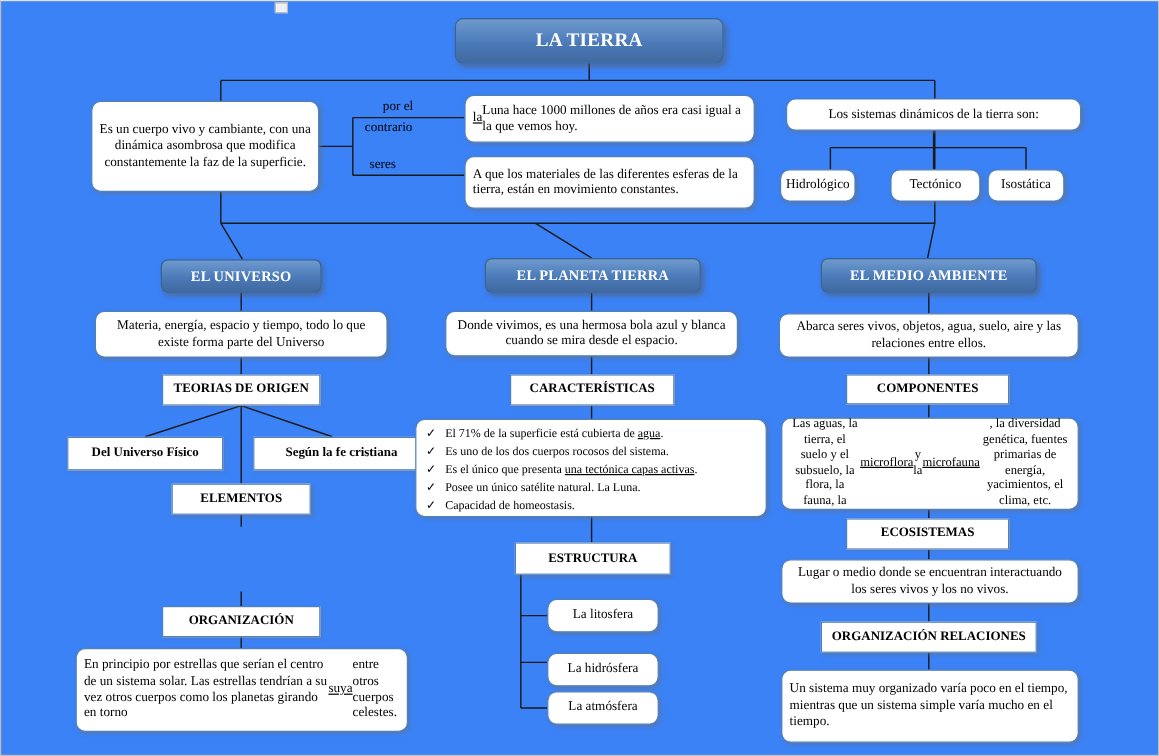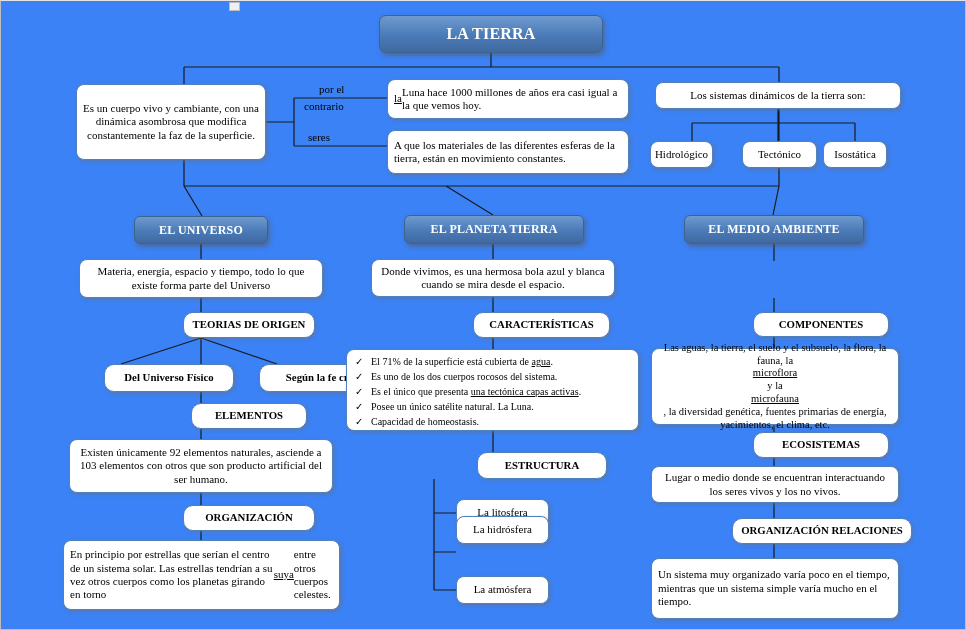--- a/index.html
+++ b/index.html
@@ -11,34 +11,34 @@
   svg.lines{position:absolute;left:0;top:0;z-index:1;pointer-events:none;}
   .node,.lbl,.hdr{
     position:absolute;z-index:2;box-sizing:border-box;
     display:flex;align-items:center;justify-content:center;
     text-align:center;background:#fff;
     border:1.6px solid #4f81bd;border-radius:8px;
     box-shadow:1.5px 1.5px 3px rgba(110,110,110,.45);
     font-size:11px;line-height:1.22;padding:2px 6px;
   }
   .node.left{ text-align:left;justify-content:center;}
-  .lbl{font-weight:bold;font-size:10.8px;border-radius:10px;margin-left:48px;}
+  .lbl{font-weight:bold;font-size:10.8px;border-radius:0;}
   .hdr{
     background:linear-gradient(180deg,#6f9ace 0%,#4a7ab8 55%,#41699f 100%);
     border:1px solid #3a movies;border:1px solid #3a648f;color:#fff;font-weight:bold;
     font-size:12px;letter-spacing:.2px;border-radius:6px;
     box-shadow:2px 2.5px 4px rgba(90,90,90,.55);
   }
   .hdr.big{font-size:16px;border-radius:7px;}
   .conn-label{position:absolute;z-index:2;font-size:11px;background:transparent;white-space:nowrap;}
   .checklist{flex-direction:column;align-items:stretch;justify-content:flex-start;
     text-align:left;font-size:10px;padding:4px 6px 2px 8px;}
   .chk{display:flex;gap:5px;line-height:15px;}
   .tick{width:11px;flex:none;font-size:10px;}
-  .small{font-size:10.5px;flex-direction:column;}
+  .small{font-size:10.5px;}
   u{text-underline-offset:1px;}
 </style>
 </head>
 <body>
 
 <div class="page">
 
   <svg class="lines" width="964" height="628" viewBox="0 0 964 628">
     <path d="M490 52 V66 M183 66 H778 M183 66 V185 M778 66 V185 M183 185 H778
              M265 121 H293 M293 97 V145 M293 97 H386 M293 145 H386
@@ -68,21 +68,20 @@
   <div class="node" style="left:649px;top:140px;width:63px;height:27px">Hidrológico</div>
   <div class="node" style="left:741px;top:140px;width:75px;height:27px">Tectónico</div>
   <div class="node" style="left:822px;top:140px;width:64px;height:27px">Isostática</div>
 
   <div class="hdr" style="left:133px;top:215px;width:134px;height:28px">EL UNIVERSO</div>
   <div class="node" style="left:78px;top:258px;width:244px;height:39px">Materia, energía, espacio y tiempo, todo lo que existe forma parte del Universo</div>
   <div class="lbl" style="left:134px;top:311px;width:132px;height:26px">TEORIAS DE ORIGEN</div>
   <div class="lbl" style="left:55px;top:363px;width:130px;height:28px">Del Universo Físico</div>
   <div class="lbl" style="left:210px;top:363px;width:147px;height:28px">Según la fe cristiana</div>
   <div class="lbl" style="left:142px;top:402px;width:116px;height:26px">ELEMENTOS</div>
-  <div class="node" style="left:68px;top:438px;width:264px;height:54px">Existen únicamente 92 elementos naturales, asciende a 103 elementos con otros que son producto artificial del ser humano.</div>
   <div class="lbl" style="left:134px;top:504px;width:132px;height:26px">ORGANIZACIÓN</div>
   <div class="node left" style="left:62px;top:539px;width:277px;height:70px">En principio por estrellas que serían el centro de un sistema solar.  Las estrellas tendrían a su vez otros cuerpos como los planetas girando en torno <u>suya</u> entre otros cuerpos celestes.</div>
 
   <div class="hdr" style="left:403px;top:214px;width:180px;height:29px">EL PLANETA TIERRA</div>
   <div class="node" style="left:370px;top:258px;width:244px;height:38px">Donde vivimos, es una hermosa bola azul y blanca cuando se mira desde el espacio.</div>
   <div class="lbl" style="left:424px;top:311px;width:137px;height:26px">CARACTERÍSTICAS</div>
 
   <div class="node checklist" style="left:345px;top:348px;width:293px;height:82px">
     <div class="chk">
       <span class="tick">✓</span>
@@ -101,24 +100,25 @@
       <span>Posee un único satélite natural. La Luna.</span>
     </div>
     <div class="chk">
       <span class="tick">✓</span>
       <span>Capacidad de homeostasis.</span>
     </div>
   </div>
 
   <div class="lbl" style="left:428px;top:451px;width:130px;height:27px">ESTRUCTURA</div>
   <div class="node" style="left:455px;top:498px;width:93px;height:28px">La litosfera</div>
-  <div class="node" style="left:455px;top:515px;width:93px;height:28px">La hidrósfera</div>
+  <div class="node" style="left:455px;top:543px;width:93px;height:28px">La hidrósfera</div>
   <div class="node" style="left:455px;top:575px;width:93px;height:28px">La atmósfera</div>
 
   <div class="hdr" style="left:683px;top:214px;width:180px;height:29px">EL MEDIO AMBIENTE</div>
+  <div class="node" style="left:648px;top:260px;width:250px;height:37px">Abarca seres vivos, objetos, agua, suelo, aire y las relaciones entre ellos.</div>
   <div class="lbl" style="left:704px;top:311px;width:136px;height:25px">COMPONENTES</div>
   <div class="node small" style="left:650px;top:347px;width:248px;height:77px">Las aguas, la tierra, el suelo y el subsuelo, la flora, la fauna, la <u>microflora</u> y la <u>microfauna</u>, la diversidad genética, fuentes primarias de energía, yacimientos, el clima, etc.</div>
   <div class="lbl" style="left:704px;top:431px;width:136px;height:26px">ECOSISTEMAS</div>
   <div class="node" style="left:650px;top:465px;width:248px;height:37px">Lugar o medio donde se encuentran interactuando los seres vivos y los no vivos.</div>
   <div class="lbl" style="left:683px;top:517px;width:180px;height:26px">ORGANIZACIÓN RELACIONES</div>
   <div class="node left" style="left:650px;top:557px;width:248px;height:61px">Un sistema muy organizado varía poco en el tiempo, mientras que un sistema simple varía mucho en el tiempo.</div>
 
 </div>
 
 </body></html>

